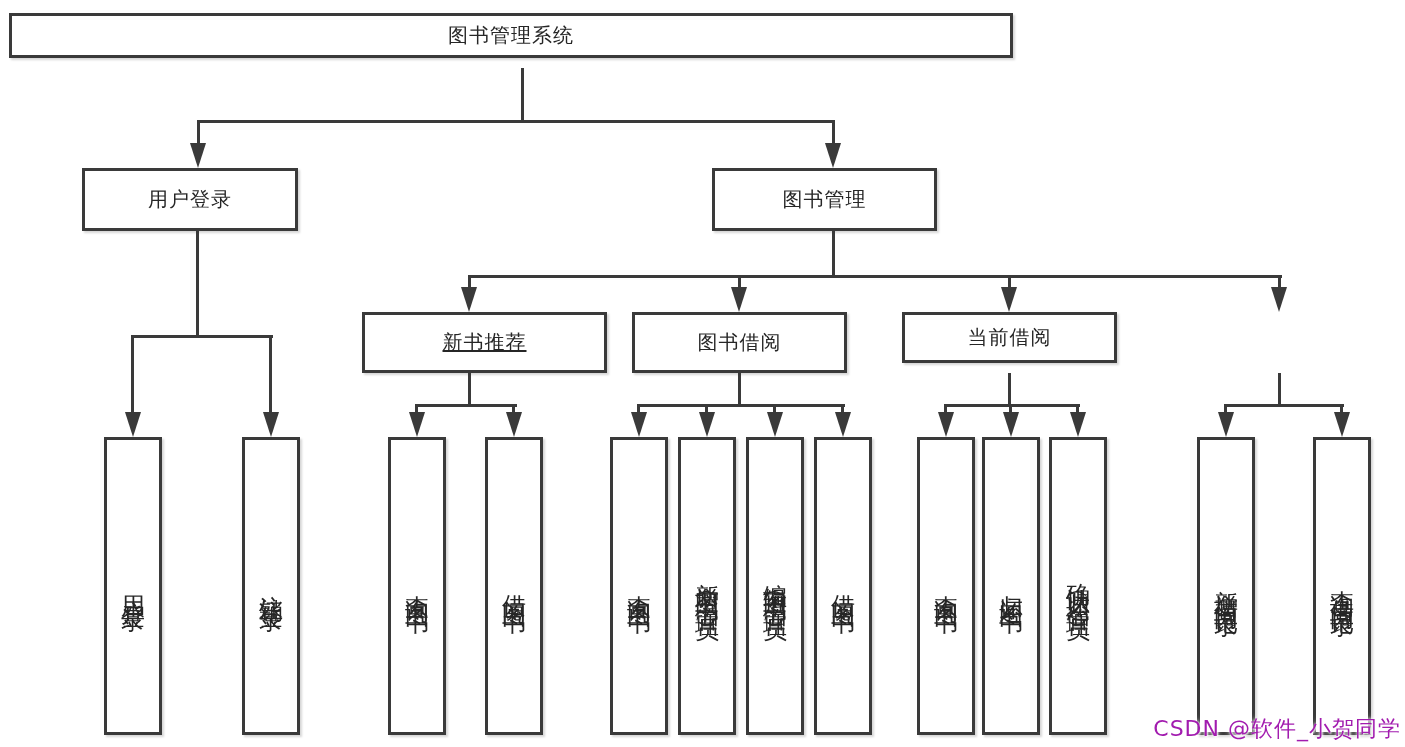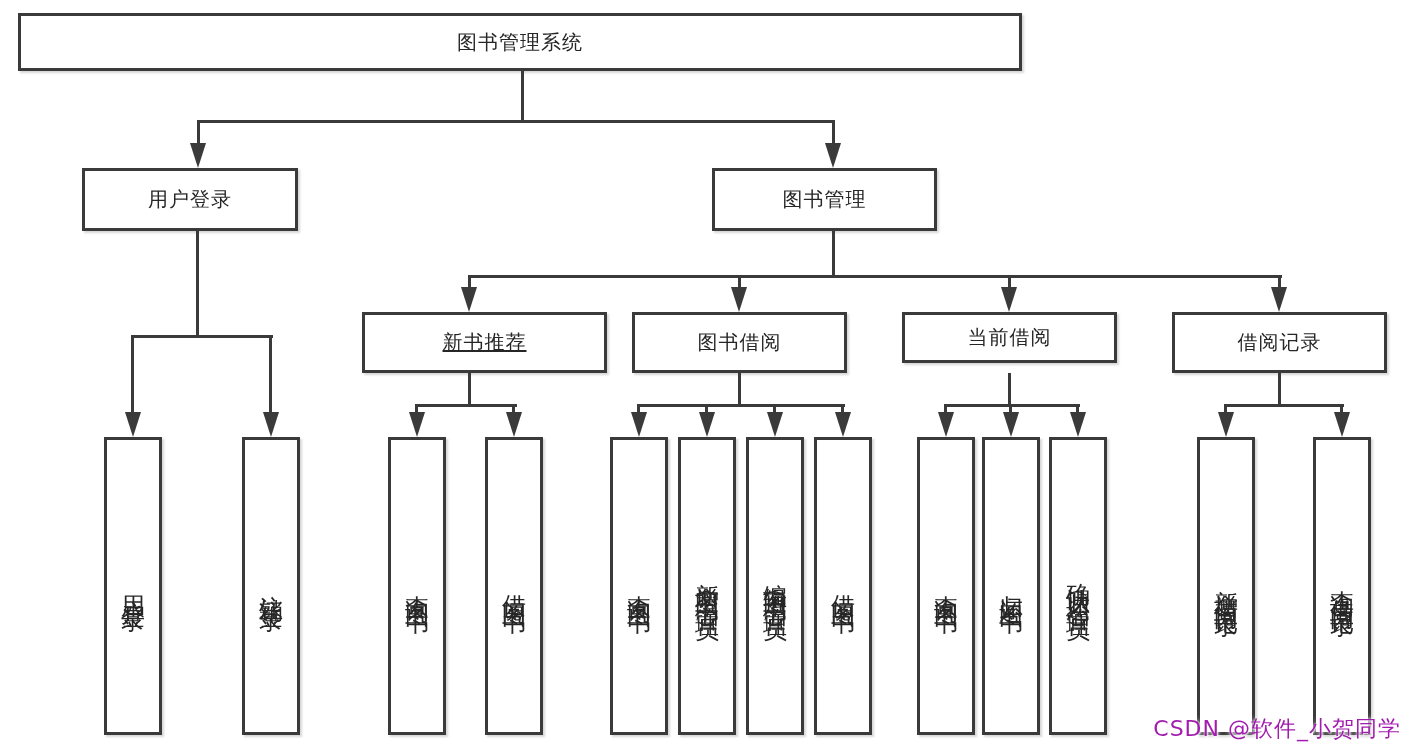--- a/index.html
+++ b/index.html
@@ -24,21 +24,21 @@
     position:absolute;top:714px;right:4px;z-index:9;
     font-size:22px;color:#a21caf;letter-spacing:1px;
     text-shadow:0 0 3px #fff,0 0 6px #fff,1px 1px 2px #fff;
   }
 </style>
 </head>
 <body>
 
 <div class="stage">
 
-  <div class="box hbox" style="left:18px;top:13px;width:1004px;height:58px;">图书管理系统</div>
+  <div class="box hbox" style="left:9px;top:13px;width:1004px;height:45px;">图书管理系统</div>
 
   <div class="line" style="left:521px;top:68px;width:3px;height:52px;"></div>
   <div class="line" style="left:197px;top:120px;width:638px;height:3px;"></div>
   <div class="line" style="left:197px;top:120px;width:3px;height:26px;"></div>
   <div class="ah" style="left:190px;top:143px;"></div>
   <div class="line" style="left:832px;top:120px;width:3px;height:26px;"></div>
   <div class="ah" style="left:825px;top:143px;"></div>
 
   <div class="box hbox" style="left:82px;top:168px;width:216px;height:63px;">用户登录</div>
   <div class="box hbox" style="left:712px;top:168px;width:225px;height:63px;">图书管理</div>
@@ -57,21 +57,20 @@
   <div class="line" style="left:738px;top:275px;width:3px;height:16px;"></div>
   <div class="ah" style="left:731px;top:287px;"></div>
   <div class="line" style="left:1008px;top:275px;width:3px;height:16px;"></div>
   <div class="ah" style="left:1001px;top:287px;"></div>
   <div class="line" style="left:1278px;top:275px;width:3px;height:16px;"></div>
   <div class="ah" style="left:1271px;top:287px;"></div>
 
   <div class="box hbox" style="left:362px;top:312px;width:245px;height:61px;text-decoration:underline;">新书推荐</div>
   <div class="box hbox" style="left:632px;top:312px;width:215px;height:61px;">图书借阅</div>
   <div class="box hbox" style="left:902px;top:312px;width:215px;height:51px;">当前借阅</div>
-  <div class="box hbox" style="left:1172px;top:312px;width:215px;height:61px;">借阅记录</div>
 
   <div class="line" style="left:468px;top:373px;width:3px;height:33px;"></div>
   <div class="line" style="left:415px;top:404px;width:102px;height:3px;"></div>
   <div class="line" style="left:415px;top:404px;width:3px;height:12px;"></div>
   <div class="ah" style="left:409px;top:412px;"></div>
   <div class="line" style="left:512px;top:404px;width:3px;height:12px;"></div>
   <div class="ah" style="left:506px;top:412px;"></div>
 
   <div class="line" style="left:738px;top:373px;width:3px;height:33px;"></div>
   <div class="line" style="left:637px;top:404px;width:208px;height:3px;"></div>

